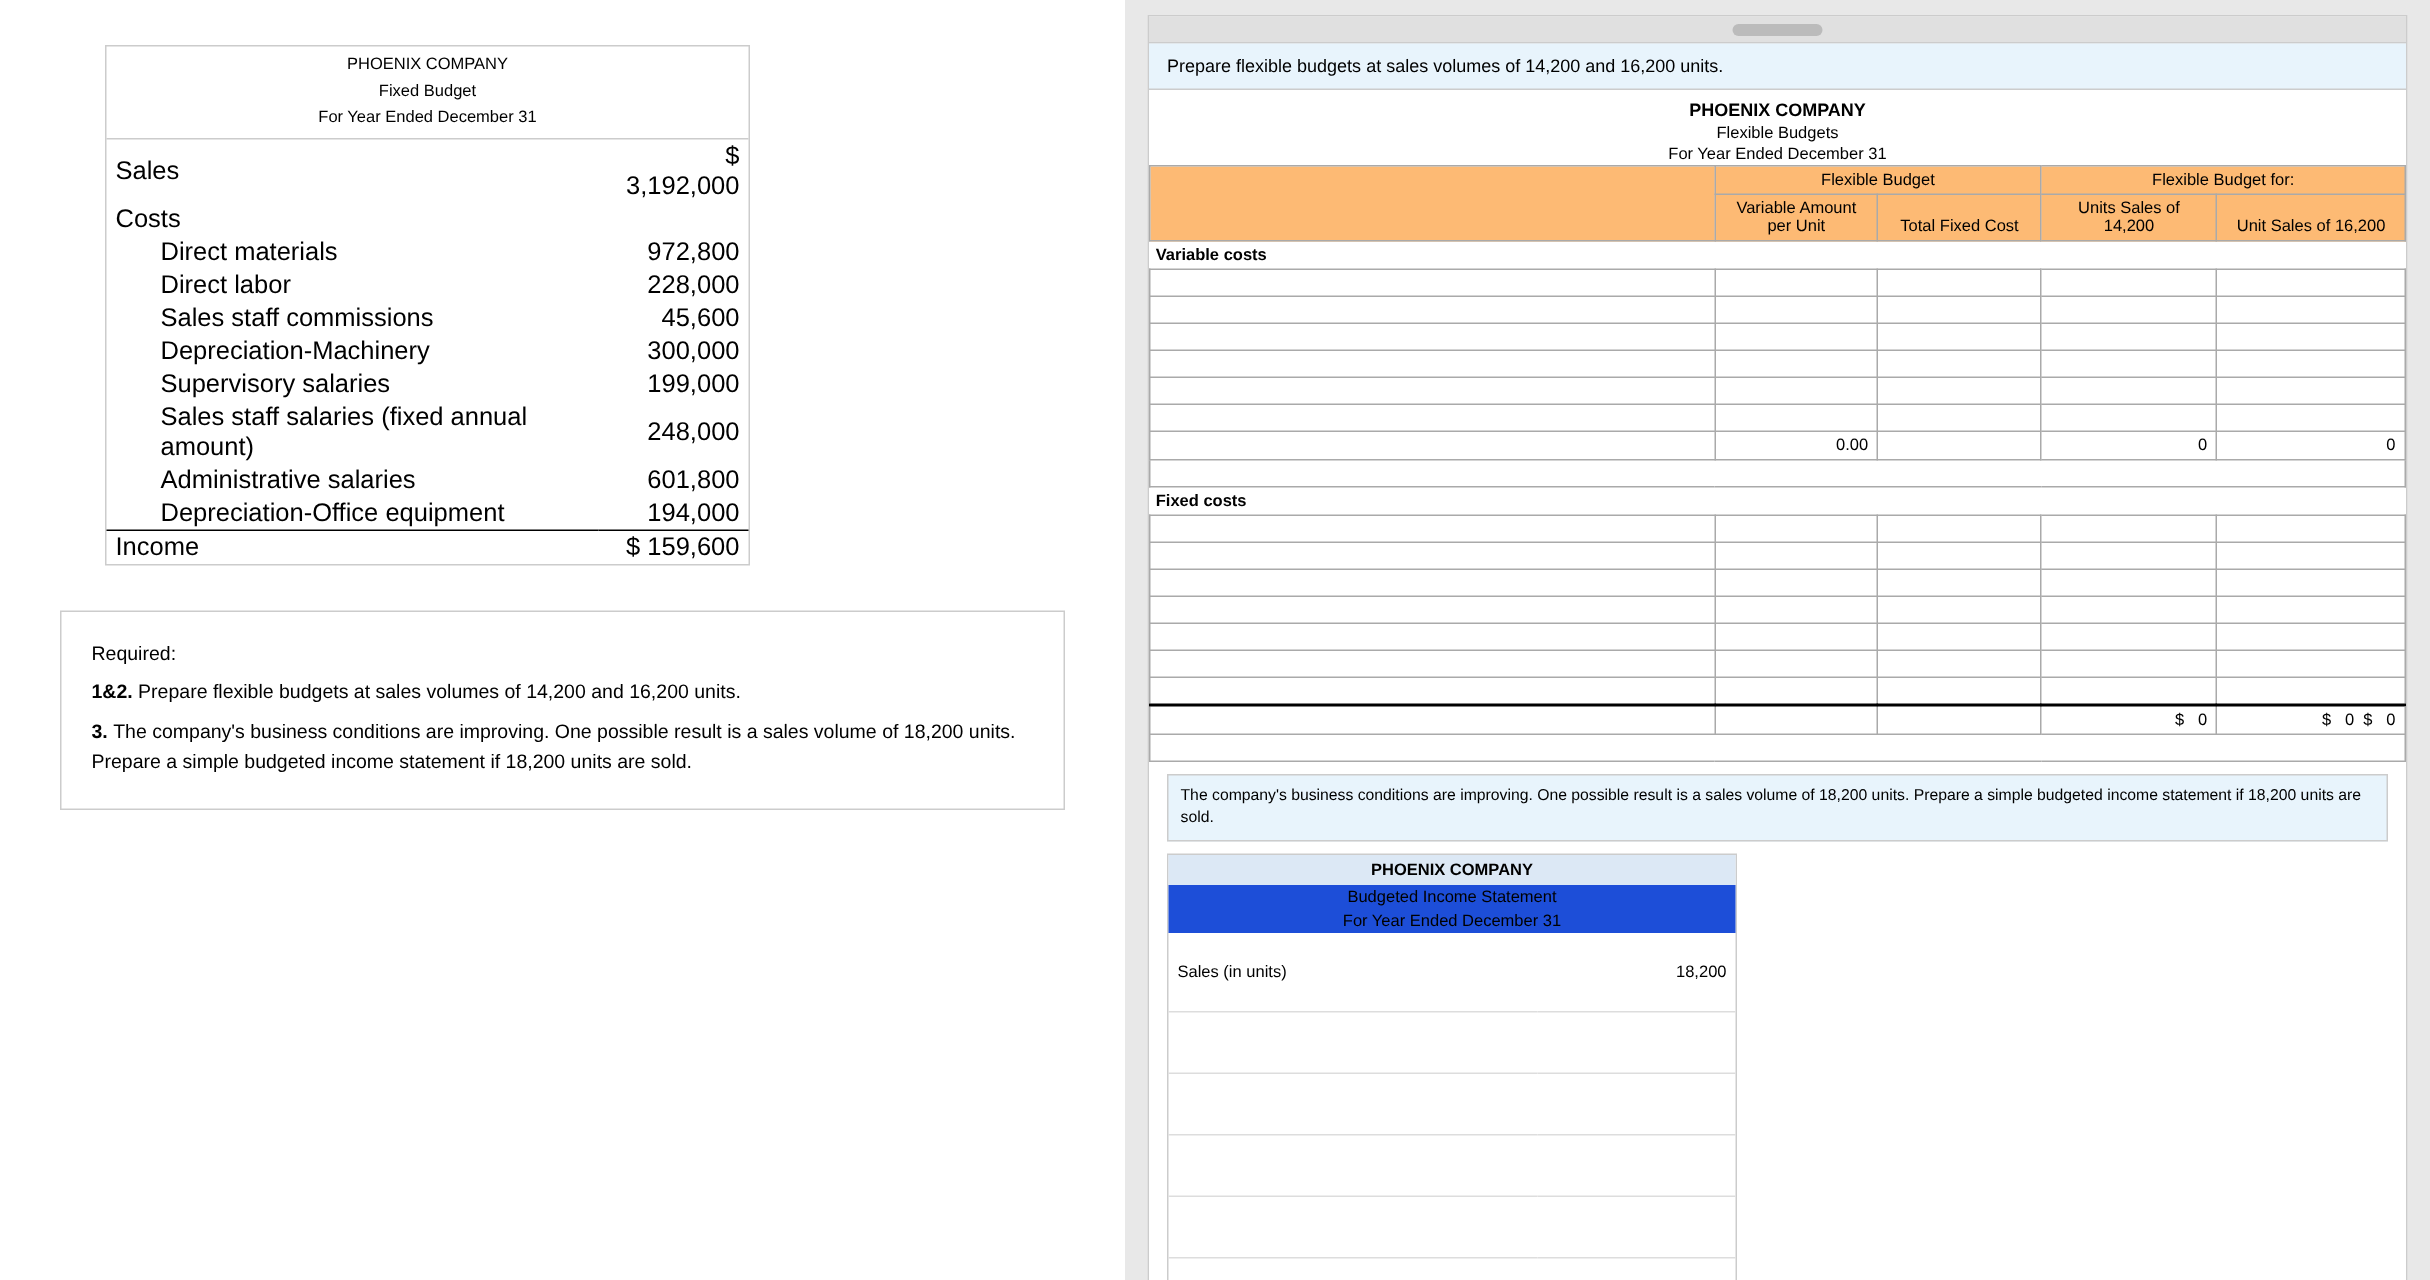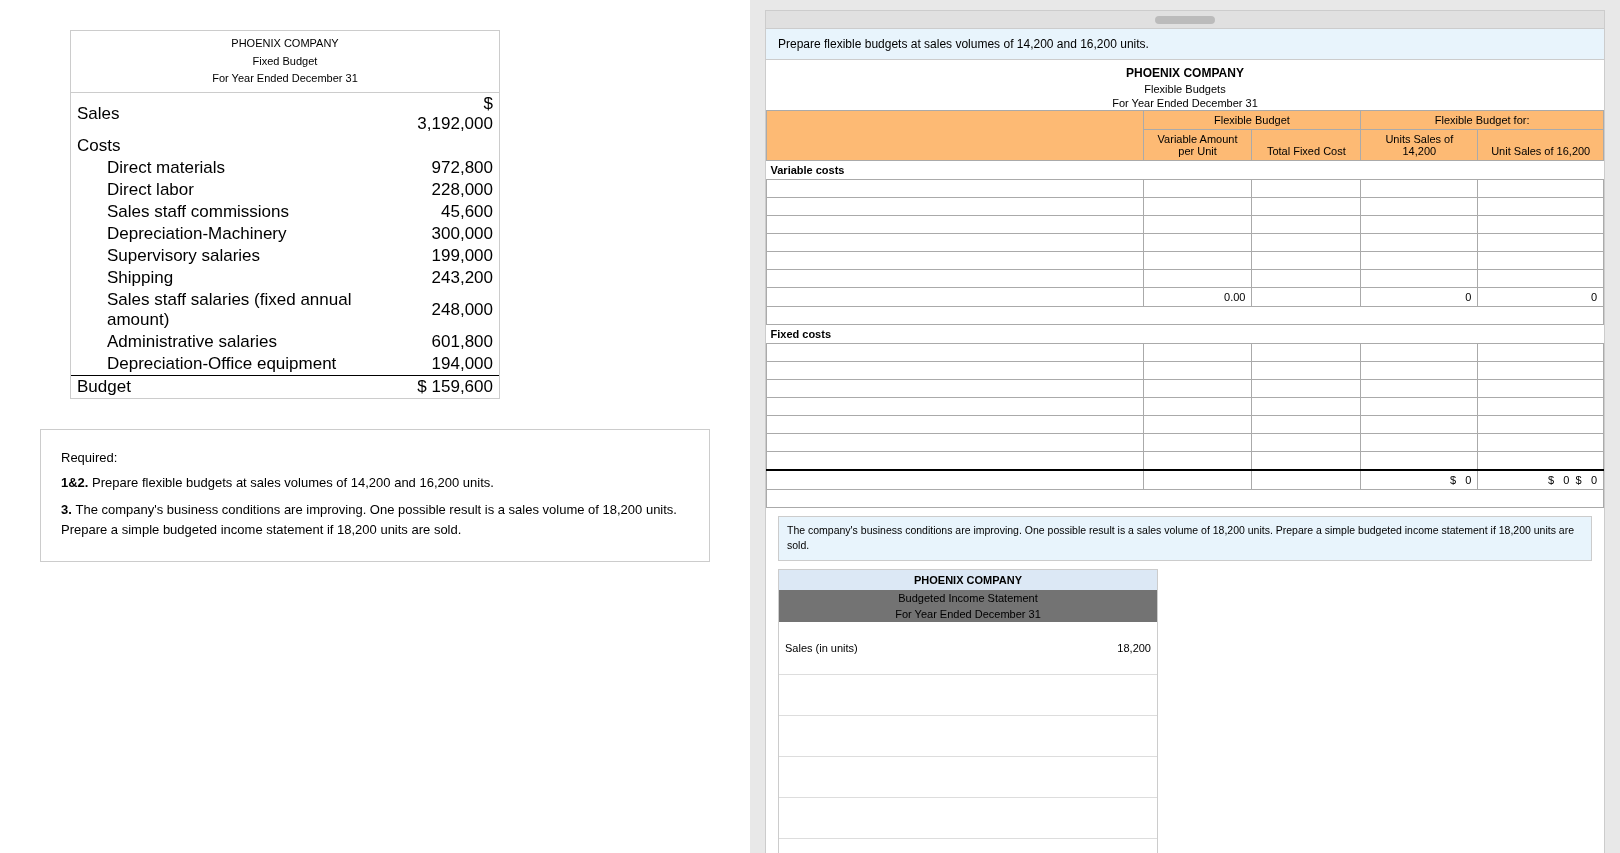--- a/index.html
+++ b/index.html
@@ -175,21 +175,21 @@
       font-weight: bold;
       padding: 4px;
       background: #dce8f5;
       font-size: 11px;
     }
 
     .bis-subtitle {
       text-align: center;
       font-size: 11px;
       padding: 2px;
-      background: #737373;
+      background: #1d4ed8;
     }
 
     .bis-table {
       width: 100%;
       border-collapse: collapse;
     }
 
     .bis-table td {
       padding: 20px 6px;
       border-bottom: 1px solid #ddd;
@@ -282,37 +282,33 @@
         </tr>
         <tr>
           <td class="indent2">Depreciation-Machinery</td>
           <td class="right">300,000</td>
         </tr>
         <tr>
           <td class="indent2">Supervisory salaries</td>
           <td class="right">199,000</td>
         </tr>
         <tr>
-          <td class="indent2">Shipping</td>
-          <td class="right">243,200</td>
-        </tr>
-        <tr>
           <td class="indent2">Sales staff salaries (fixed annual amount)</td>
           <td class="right">248,000</td>
         </tr>
         <tr>
           <td class="indent2">Administrative salaries</td>
           <td class="right">601,800</td>
         </tr>
         <tr>
           <td class="indent2">Depreciation-Office equipment</td>
           <td class="right">194,000</td>
         </tr>
         <tr class="underline">
-          <td>Budget</td>
+          <td>Income</td>
           <td class="right">$ 159,600</td>
         </tr>
       </tbody>
     </table>
   </div>
 
   <div class="required-box">
     <div class="req-title">Required:</div>
     <p>
       <span class="req-bold">1&amp;2. </span>

